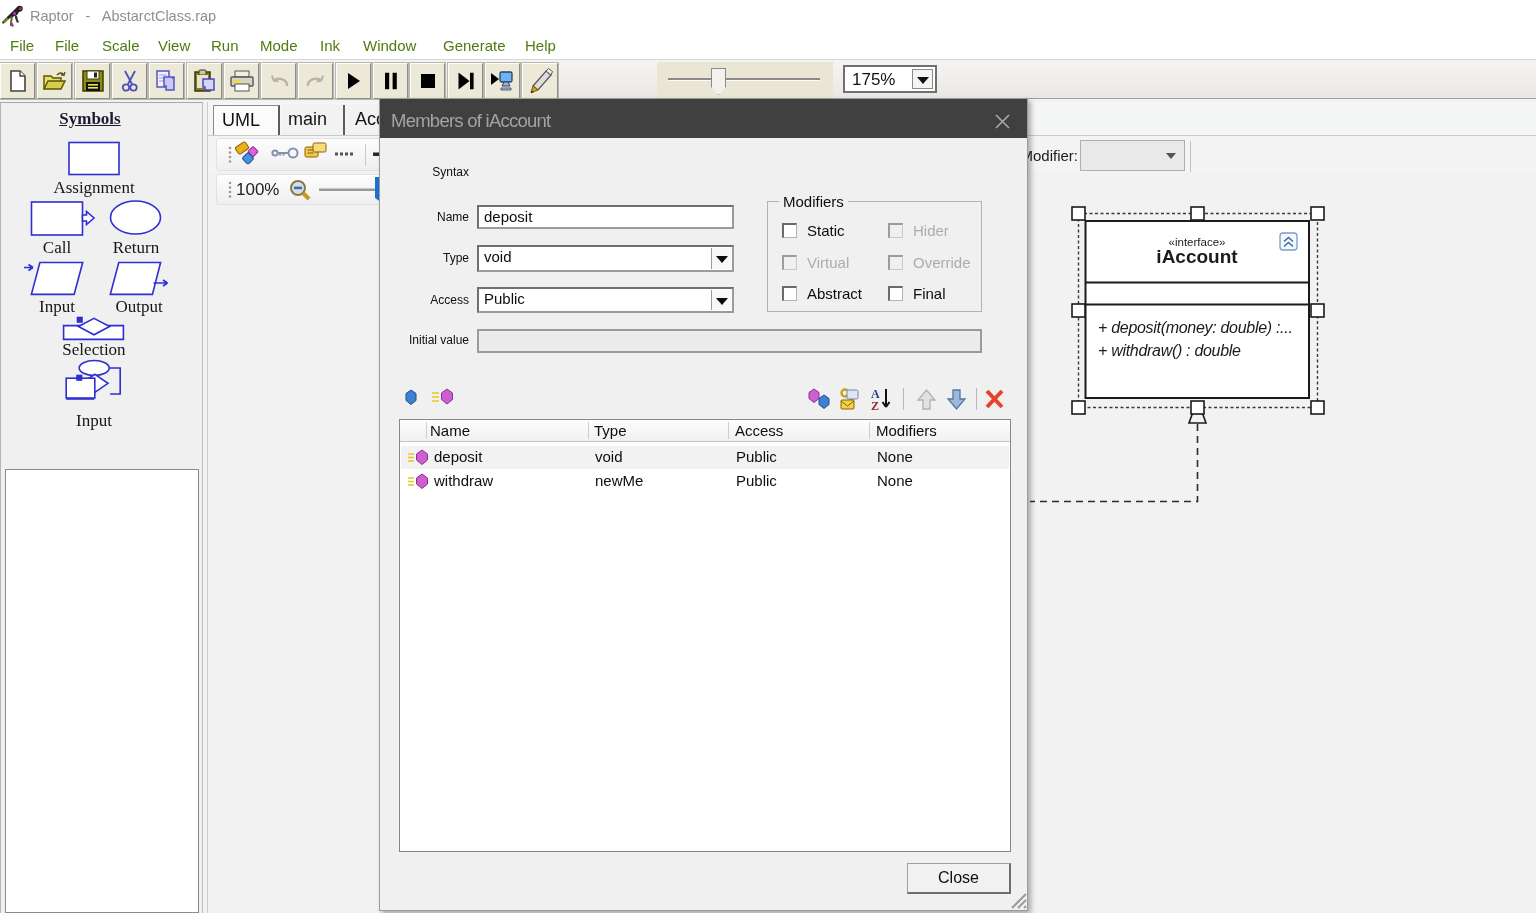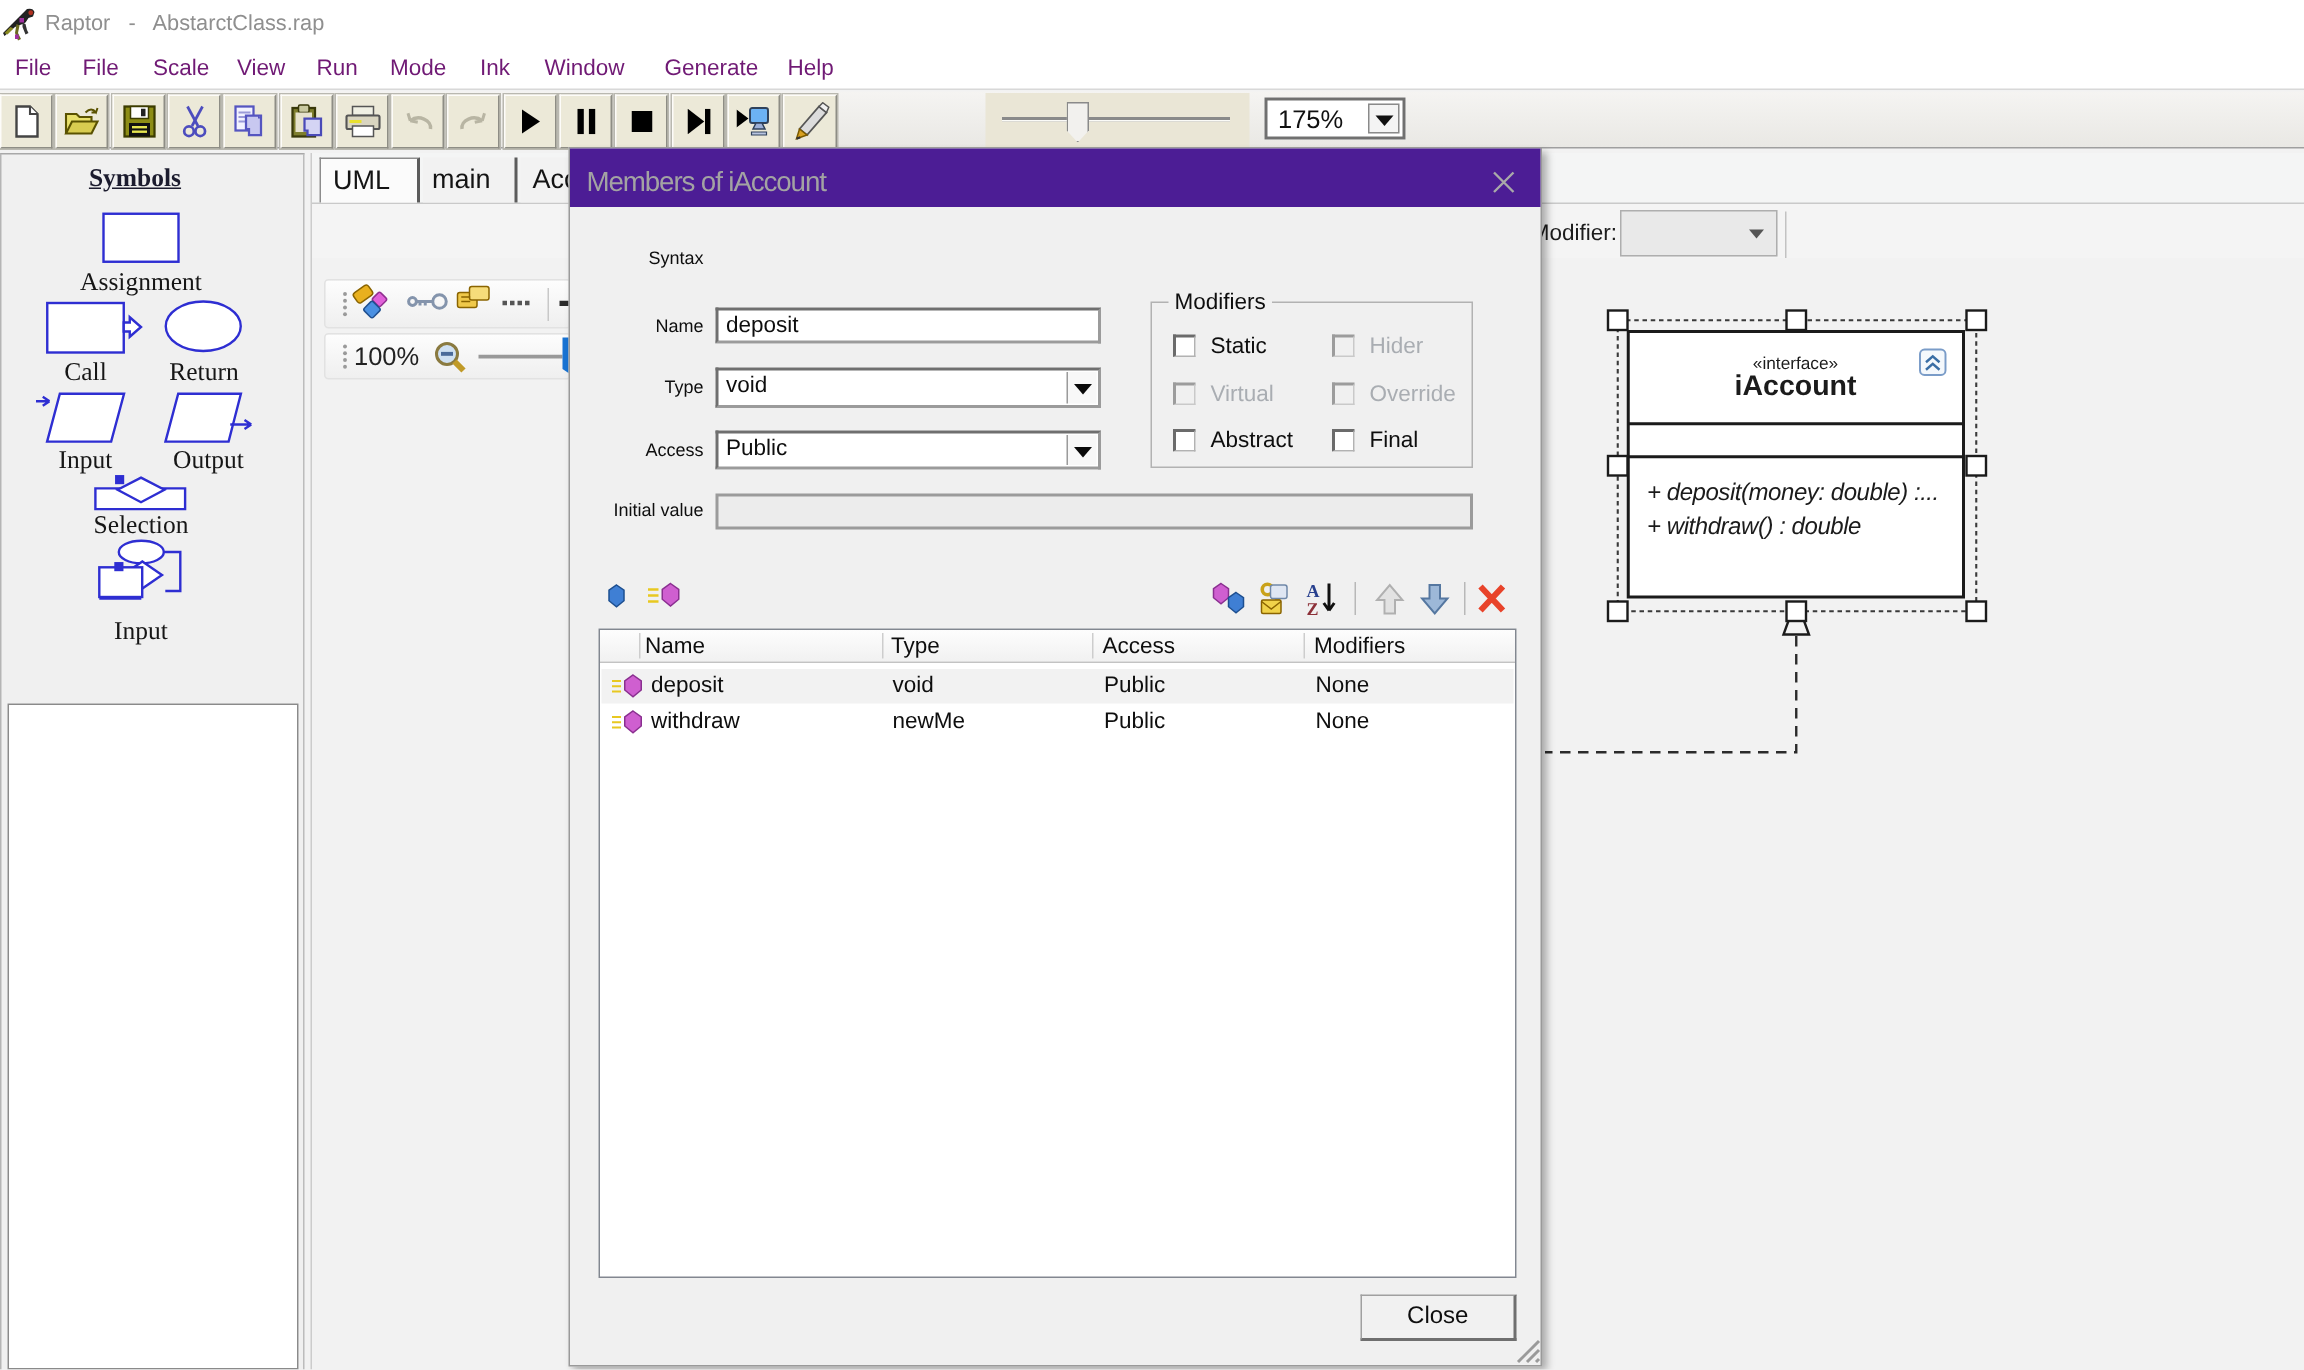--- a/index.html
+++ b/index.html
@@ -6,21 +6,21 @@
 html,body { width:1536px; height:913px; overflow:hidden; background:#f2f2f2;
   font-family:"Liberation Sans", sans-serif; }
 .abs { position:absolute; }
 #app { position:relative; width:1536px; height:913px; }
 
 
 #titlebar { left:0; top:0; width:1536px; height:32px; background:#ffffff; }
 #titletext { left:30px; top:8px; font-size:14.5px; color:#8f8f8f; }
 #menubar { left:0; top:32px; width:1536px; height:28px; background:#ffffff;
   border-bottom:1px solid #d8d8d8; }
-#menubar span { position:absolute; top:5px; font-size:15px; color:#701a75; }
+#menubar span { position:absolute; top:5px; font-size:15px; color:#4d7c0f; }
 #toolbar { left:0; top:61px; width:1536px; height:38px;
   background:linear-gradient(#f5f4f2,#e9e8e4); border-bottom:1px solid #9f9f9f; }
 .tbtn { position:absolute; top:2px; width:35px; height:36px;
   background:#ece9d8; border:1px solid; border-color:#fdfcf9 #8e8d85 #8e8d85 #fdfcf9;
   box-shadow:0 0 0 1px #b9b8b0; }
 .tbtn svg { position:absolute; left:50%; top:50%; transform:translate(-50%,-50%); }
 #sliderstrip { left:657px; top:62px; width:176px; height:36px; background:#eae6d6; }
 #zoomcombo { left:843px; top:65px; width:94px; height:28px; background:#fff;
   border:2px solid #707070; }
 #zoomcombo .txt { position:absolute; left:7px; top:3px; font-size:17px; color:#111; }
@@ -39,26 +39,26 @@
   font-size:17px; color:#161616; text-align:center; }
 #sublist { left:4px; top:366px; width:194px; height:444px; background:#fff;
   border:1px solid #8a8a8a; }
 
 
 #tabarea { left:207px; top:102px; width:1329px; height:811px; background:#f2f2f2;
   border-left:1px solid #cccccc; }
 .tab { position:absolute; top:3px; height:30px; font-size:18px; color:#141414;
   text-align:center; padding-top:4px; }
 .tstrip { position:absolute; background:linear-gradient(#fdfdfd,#efefef);
-  border:1px solid #e2e2e2; border-radius:3px;margin-top:48px; }
+  border:1px solid #e2e2e2; border-radius:3px; }
 
 
 #dlg { left:379px; top:98px; width:649px; height:813px; background:#f0f0f0;
   border:1px solid #9a9a9a; box-shadow:3px 3px 5px rgba(0,0,0,0.30); }
-#dlgtitle { left:0; top:0; width:647px; height:39px; background:#4c1d95; }
+#dlgtitle { left:0; top:0; width:647px; height:39px; background:#404040; }
 #dlgtitle .t { position:absolute; left:11px; top:11px; font-size:18.5px; letter-spacing:-0.75px; color:#a3a3a3; }
 .dlabel { position:absolute; left:0; width:89px; text-align:right;
   font-size:12px; color:#0e0e0e; }
 .dinput { position:absolute; left:97px; background:#fff;
   border:2px solid; border-color:#6f6f6f #9b9b9b #9b9b9b #6f6f6f;
   font-size:15px; color:#0e0e0e; padding:1px 0 0 5px; }
 .combo-arrow { position:absolute; right:1px; top:1px; width:20px; bottom:1px;
   background:#f8f8f8; border-left:1px solid #9b9b9b; }
 .combo-arrow:after { content:""; position:absolute; left:4px; top:8px;
   border:6px solid transparent; border-top:7px solid #0a0a0a; border-bottom:0; }

